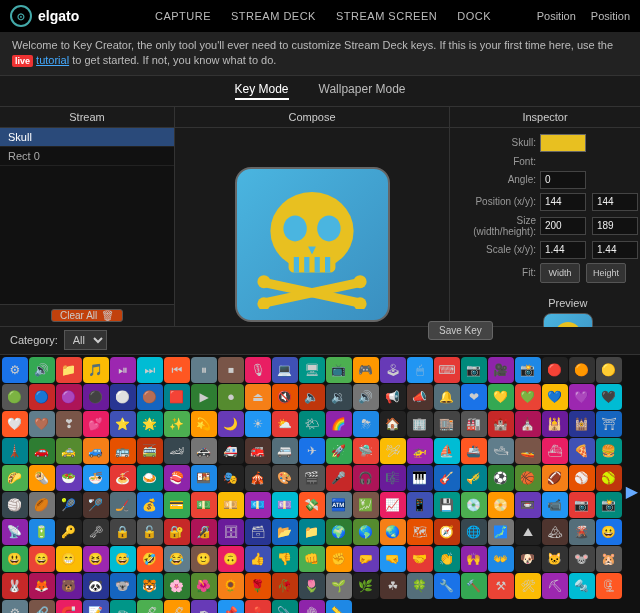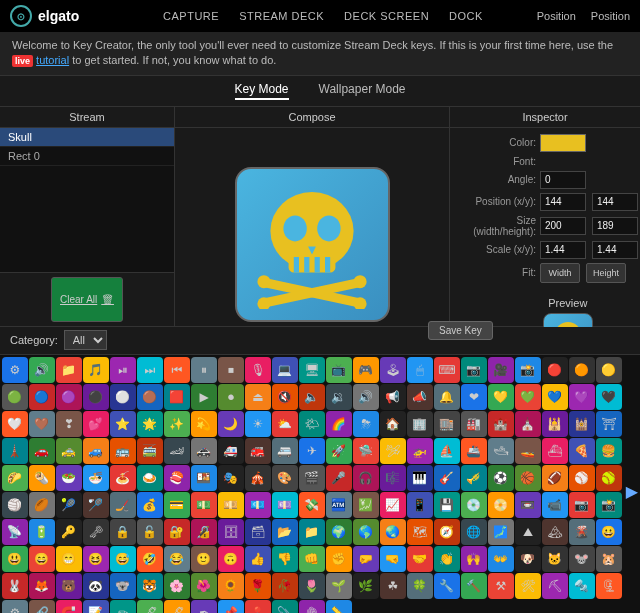--- a/index.html
+++ b/index.html
@@ -142,31 +142,30 @@
       background: #2a4a7a;
       color: #fff;
     }
     #layers-footer {
       padding: 4px;
       display: flex;
       justify-content: center;
       border-top: 1px solid #333;
     }
     #clear-all-btn {
-      background: #15803d;
+      background: #c2410c;
       border: 1px solid #555;
       color: #ccc;
       font-size: 10px;
-      padding: 16px 8px;
+      padding: 0 8px;
       cursor: pointer;
       border-radius: 3px;
       display: flex;
       align-items: center;
       gap: 4px;
-      text-decoration: underline;
     }
 
     
     #compose-panel {
       flex: 1;
       display: flex;
       flex-direction: column;
       align-items: center;
       border-right: 1px solid #333;
       gap: 35px;
@@ -383,21 +382,21 @@
 <body>
 
 <div id="header">
   <div id="logo">
     <div id="logo-icon">⊙</div>
     <span>elgato</span>
   </div>
   <div id="nav">
     <span>CAPTURE</span>
     <span>STREAM DECK</span>
-    <span>DECK SCREEN</span>
+    <span>STREAM SCREEN</span>
     <span>DOCK</span>
   </div>
   <div id="header-right">
     <span>Position</span>
     <span>Position</span>
   </div>
 </div>
 
 <div id="welcome-bar">
   <span>Welcome to Key Creator, the only tool you'll ever need to customize Stream Deck keys. If this is your first time here, use the </span><span class="live-badge">live</span> <a href="#">tutorial</a><span> to get started. If not, you know what to do.</span>
@@ -460,21 +459,21 @@
       <div class="tool-btn">⬜</div>
       <div class="tool-btn">▪</div>
     </div>
   </div>
 
   <div id="inspector-panel">
     <div id="inspector-title">Inspector</div>
     <div id="inspector-fields">
 
       <div class="field-row">
-        <span class="field-label">Color:</span>
+        <span class="field-label">Skull:</span>
         <div class="color-swatch"></div>
       </div>
 
       <div class="field-row">
         <span class="field-label">Font:</span>
       </div>
 
       <div class="field-row">
         <span class="field-label">Angle:</span>
         <input class="field-value" type="text" value="0" style="">

